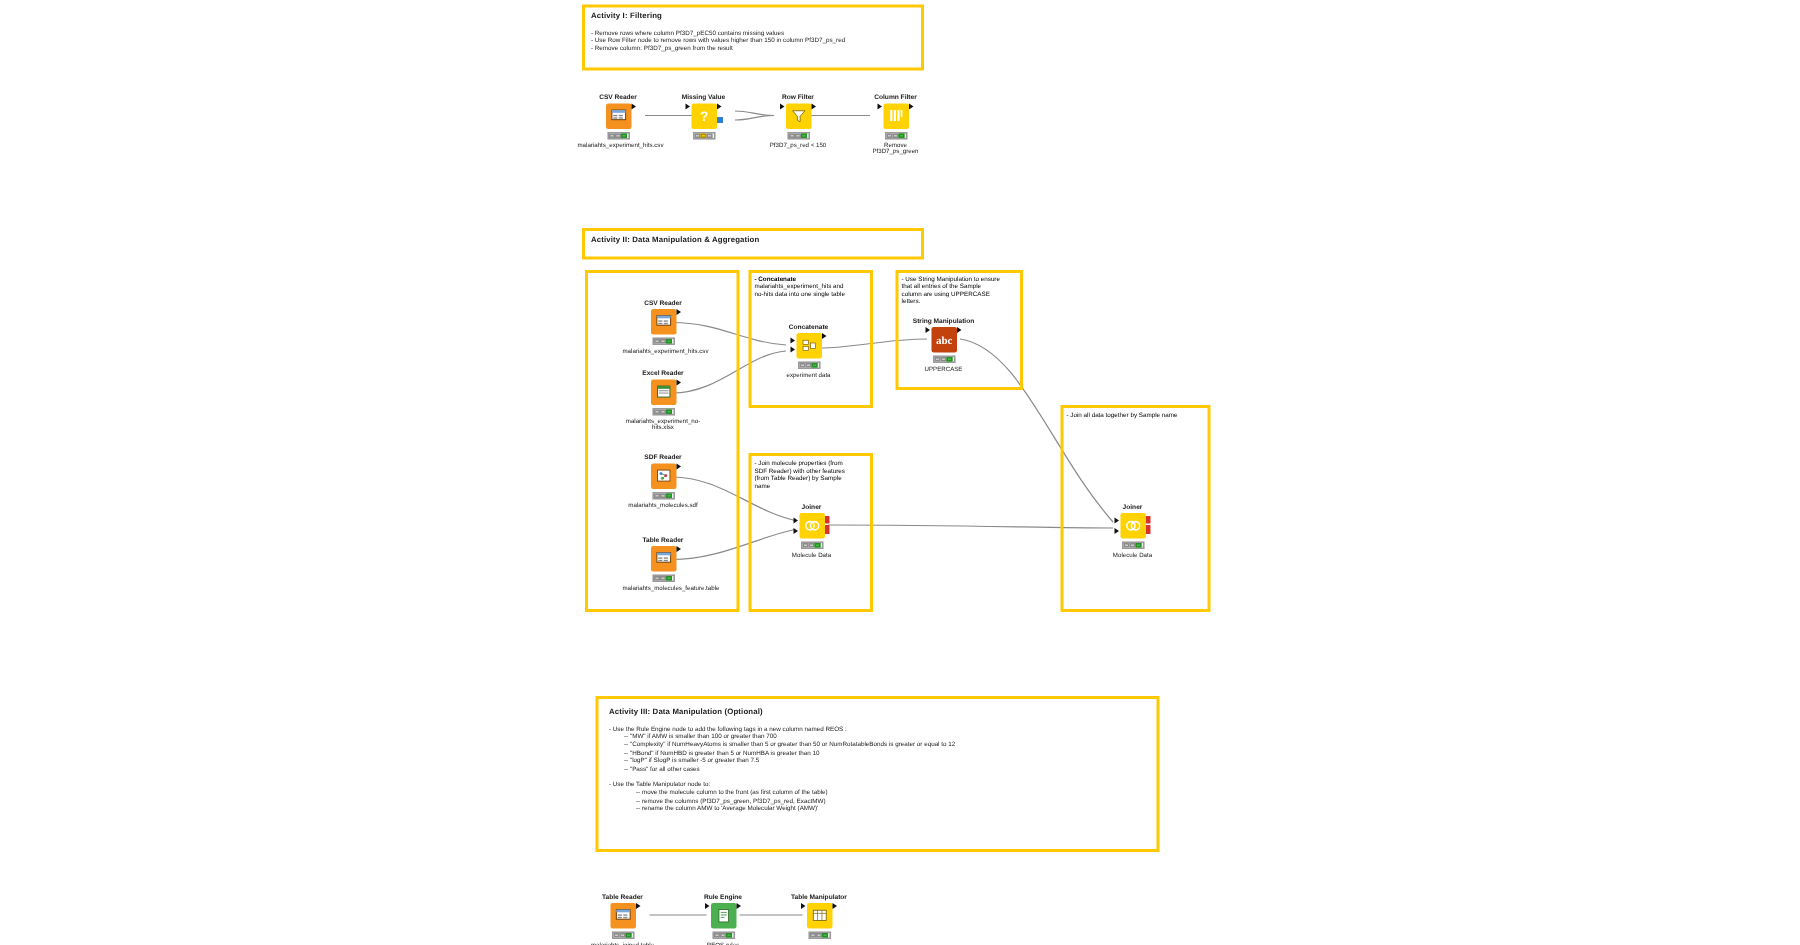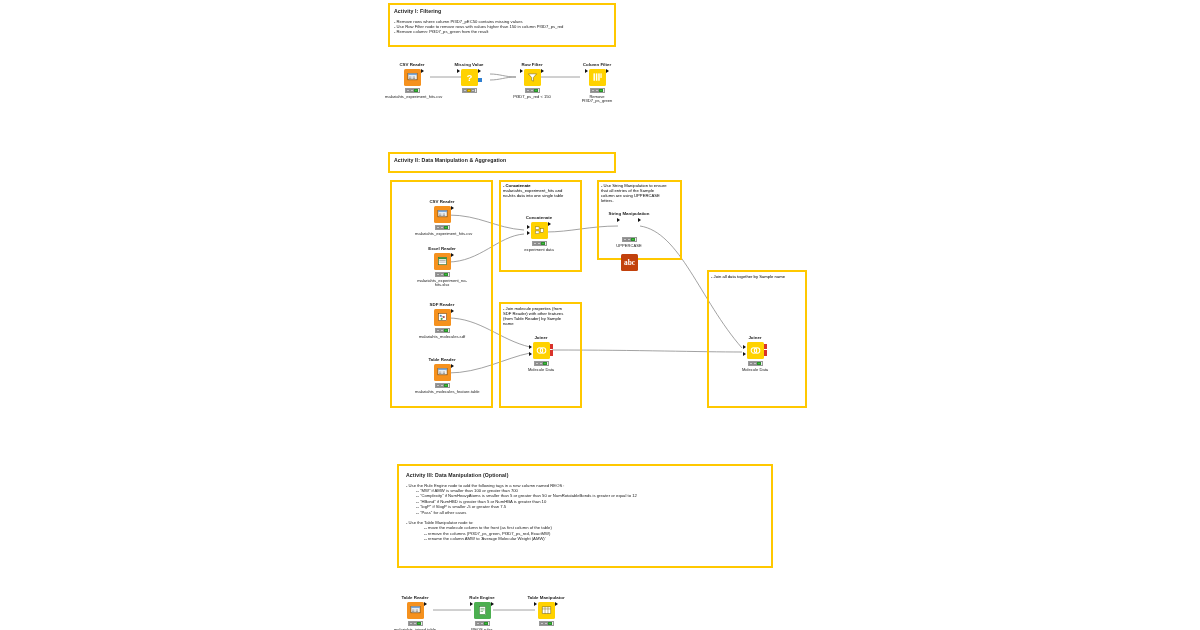--- a/index.html
+++ b/index.html
@@ -412,21 +412,21 @@
         <i></i>
         <i></i>
         <i class="green"></i>
       </div>
     <div class="node-sub">experiment data</div>
   </div>
 
   <div class="node" style="left:602px; top:212px;">
     <div class="node-title">String Manipulation</div>
     <div class="node-body">
-      <div class="node-icon" style="background:#c2410c;margin-top:36px;">
+      <div class="node-icon" style="background:#c2410c;">
         <svg width="11" height="11" viewBox="0 0 12 12">
             <text x="6" y="9" font-size="8" font-family="Liberation Serif, serif" font-weight="bold" fill="#fff" text-anchor="middle">abc</text>
           </svg>
       </div>
       <span class="port in"></span>
       <span class="port out"></span>
     </div>
     <div class="status">
         <i></i>
         <i></i>

